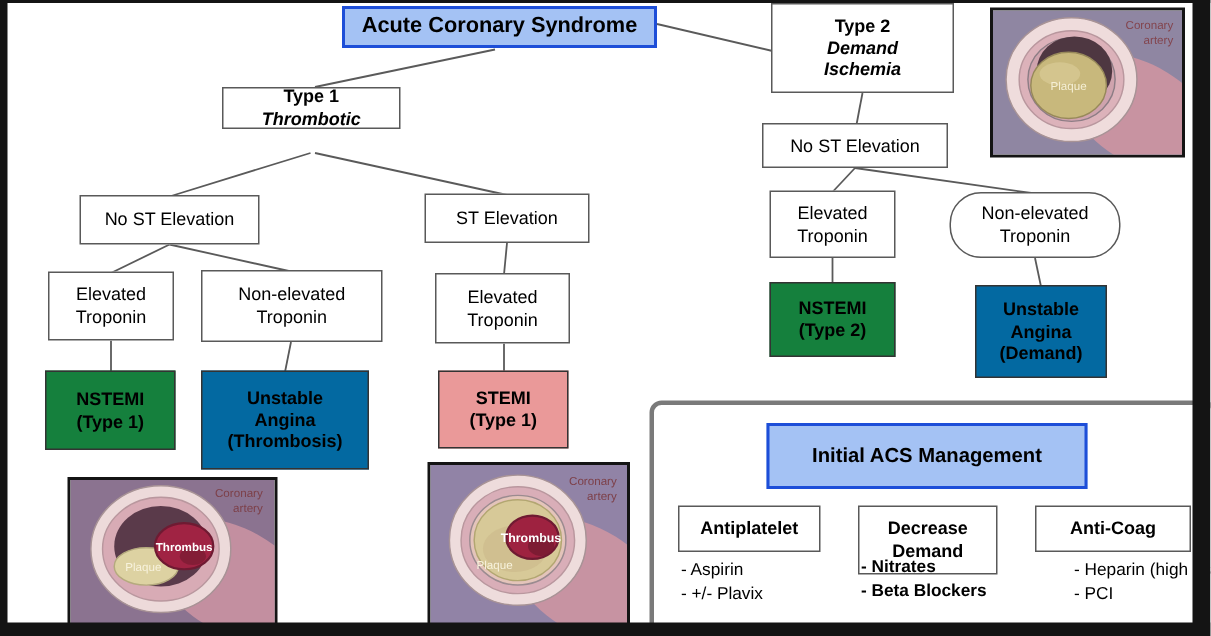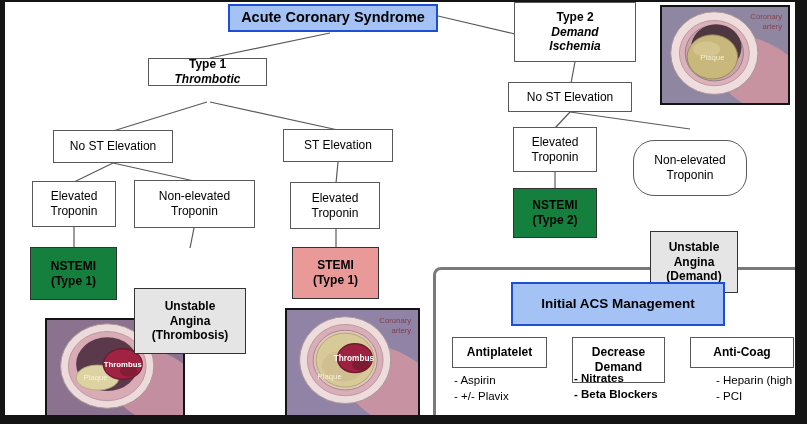--- a/index.html
+++ b/index.html
@@ -25,21 +25,21 @@
     font-size:12px;line-height:1.22;white-space:pre-line;
     box-sizing:border-box;padding:2px 3px;
   }
   .node .bold{font-weight:bold;}
   .node .bold-italic{font-weight:bold;font-style:italic;}
   .header-box{
     background:#a4c2f4;border:2px solid #1d4ed8;font-weight:bold;font-size:14.5px;
   }
   .outcome{font-weight:bold;border:1.5px solid #333;}
   .orange{background:#15803d;}
-  .green{background:#e5e5e5;margin-top:41px;}
+  .green{background:#0369a1;}
   .red{background:#ea9999;}
 
   .panel{
     position:absolute;left:433px;top:267px;width:378px;height:165px;
     border:3px solid #7a7a7a;border-radius:8px;background:#fff;z-index:2;
     box-sizing:border-box;
   }
   .mgmt-label{font-weight:bold;}
   .bullets{
     position:absolute;z-index:5;font-size:11.5px;line-height:1.35;
@@ -101,21 +101,21 @@
 
 <div class="node" style="left:283px;top:129px;width:110px;height:33px;">
   <span>ST Elevation</span>
 </div>
 
 <div class="node" style="left:513px;top:127px;width:84px;height:45px;">
   <span>Elevated
 Troponin</span>
 </div>
 
-<div class="node" style="left:633px;top:140px;width:114px;height:56px;border-radius:21px;">
+<div class="node" style="left:633px;top:128px;width:114px;height:44px;border-radius:21px;">
   <span>Non-elevated
 Troponin</span>
 </div>
 
 <div class="node" style="left:32px;top:181px;width:84px;height:46px;">
   <span>Elevated Troponin</span>
 </div>
 
 <div class="node" style="left:134px;top:180px;width:121px;height:48px;">
   <span>Non-elevated Troponin</span>

